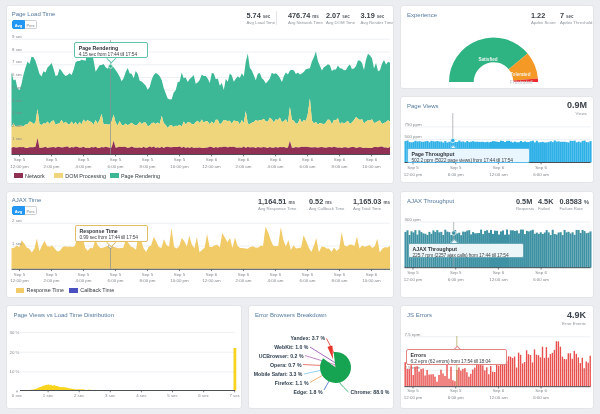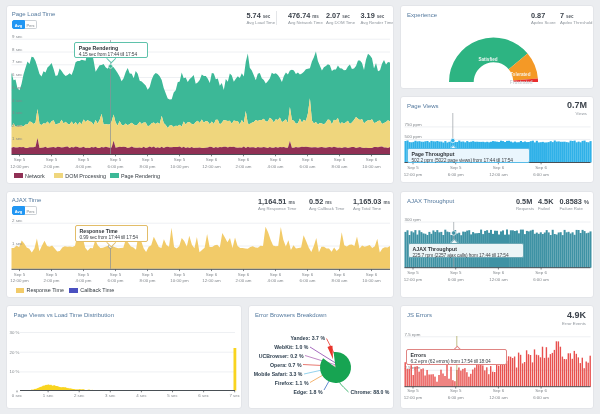--- a/index.html
+++ b/index.html
@@ -113,21 +113,21 @@
 <div class="card" style="left:400px;top:5px;width:194px;height:84px">
   <svg width="192" height="82" viewBox="0 0 192 82">
     <path d="M48,76 A44.5,44.5 0 0 1 126.6,47.4 L107.7,63.3 A19.8,19.8 0 0 0 72.7,76 Z" fill="#2db482"></path>
       <path d="M126.6,47.4 A44.5,44.5 0 0 1 136.9,72.5 L112.2,74.4 A19.8,19.8 0 0 0 107.7,63.3 Z" fill="#f49926"></path>
       <path d="M136.9,72.5 A44.5,44.5 0 0 1 137,76 L112.3,76 A19.8,19.8 0 0 0 112.2,74.4 Z" fill="#ea2e2e"></path>
     <text x="87" y="55.3" text-anchor="middle" style="font-size:4.6px;font-weight:bold" fill="#eef5f2">Satisfied</text>
     <text x="119.3" y="69.6" text-anchor="middle" style="font-size:4.6px;font-weight:bold" fill="#f7f0e4">Tolerated</text>
     <text x="120.2" y="78.4" text-anchor="middle" style="font-size:4.6px;font-weight:bold" fill="#cdd2d6">Frustrated</text>
   </svg>
   <div class="title" style="left:6px;top:5.5px">Experience</div>
-  <div class="val" style="left:130px;top:5.2px">0.87</div>
+  <div class="val" style="left:130px;top:5.2px">1.22</div>
   <div class="vlab" style="left:130px;top:13.5px">Apdex Score</div>
   <div class="val" style="left:159px;top:5.2px">7 <small>sec</small></div>
   <div class="vlab" style="left:159px;top:13.5px">Apdex Threshold</div>
 </div>
 
 <div class="card" style="left:400px;top:96px;width:194px;height:87px">
   <svg width="192" height="85" viewBox="0 0 192 85">
     <line x1="3.5" y1="29.9" x2="189.5" y2="29.9" stroke="#eef0f3"></line>
     <line x1="3.5" y1="42.4" x2="189.5" y2="42.4" stroke="#eef0f3"></line>
     <text x="3.5" y="28.9" class="ax">750 ppm</text>
@@ -236,21 +236,21 @@
       <text x="97.4" y="72" text-anchor="middle" class="ax">Sep 6</text>
       <text x="97.4" y="78.5" text-anchor="middle" class="ax">12:00 am</text>
       <line x1="97.4" y1="65.5" x2="97.4" y2="67.3" stroke="#494f55" stroke-width="0.7"></line>
       <text x="140.1" y="72" text-anchor="middle" class="ax">Sep 6</text>
       <text x="140.1" y="78.5" text-anchor="middle" class="ax">6:00 am</text>
       <line x1="140.1" y1="65.5" x2="140.1" y2="67.3" stroke="#494f55" stroke-width="0.7"></line>
     <line x1="51.8" y1="16" x2="51.8" y2="42" stroke="#9aa0a6" stroke-width="0.7"></line>
     <circle cx="51.8" cy="43.5" r="2.2" fill="#2fb1e8" stroke="#fff" stroke-width="0.7"></circle>
   </svg>
   <div class="title" style="left:6px;top:5.5px">Page Views</div>
-  <div class="val" style="right:6px;top:2.5px;font-size:9px">0.7M</div>
+  <div class="val" style="right:6px;top:2.5px;font-size:9px">0.9M</div>
   <div class="vlab" style="right:6px;top:14px">Views</div>
   <div class="tip" style="left:6px;top:51px;width:123px;height:15.4px;border-color:#59bce8;background:#eaf6fd">
     <b>Page Throughput</b>
       <span>502.2 ppm (5022 page views) from 17:44 till 17:54</span>
     </div>
   <div class="ptr" style="left:48.9px;top:48.6px;background:#eaf6fd;border-left:1px solid #59bce8;border-top:1px solid #59bce8"></div>
 </div>
 
 <div class="card" style="left:6px;top:191px;width:388px;height:107px">
   <svg width="386" height="105" viewBox="0 0 386 105">

